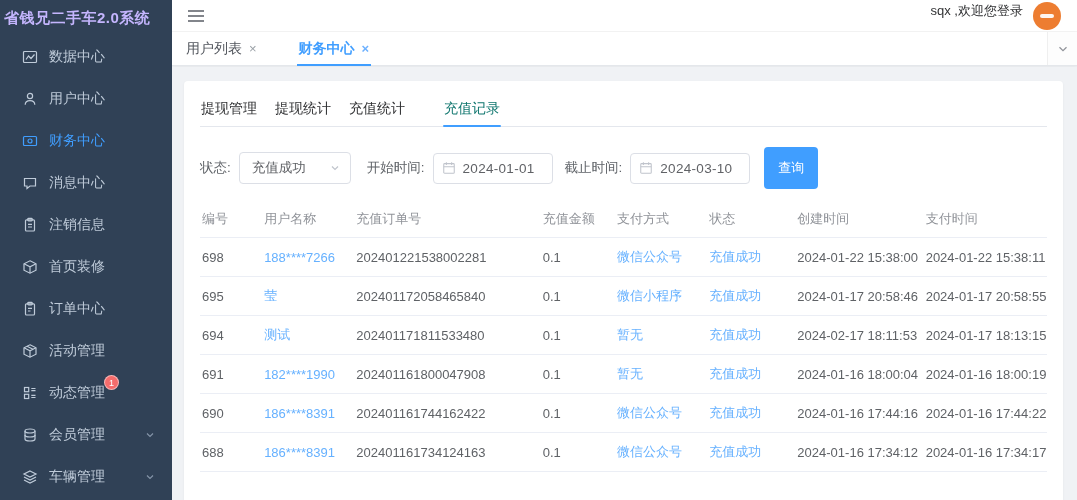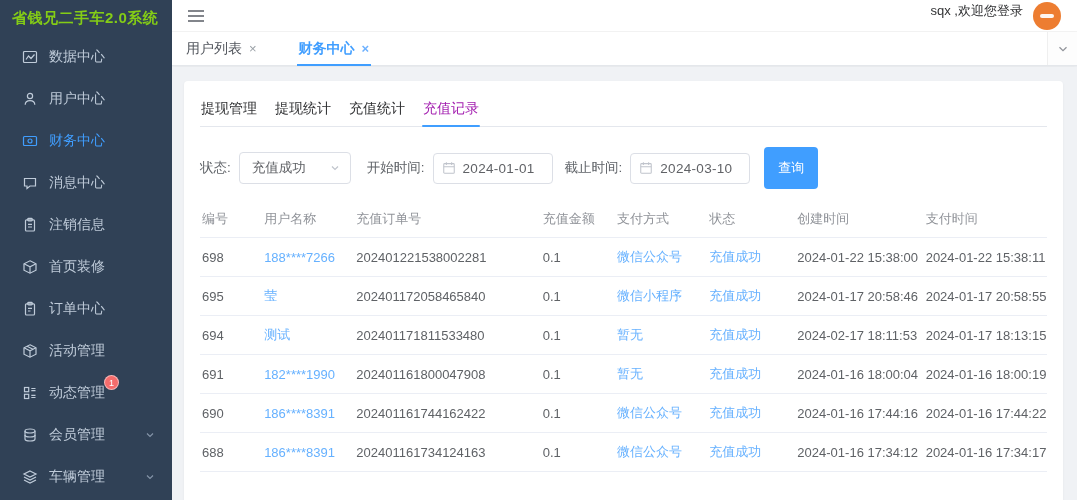--- a/index.html
+++ b/index.html
@@ -1,21 +1,21 @@
 <!DOCTYPE html>
 <html><head>
 <meta charset="utf-8">
 <style>
   * { margin:0; padding:0; box-sizing:border-box; }
   body { font-family:"Liberation Sans","DejaVu Sans",sans-serif; }
   #app { width:1077px; height:500px; position:relative; overflow:hidden; background:#f0f2f5; }
 
   
   .sidebar { position:absolute; left:0; top:0; width:172px; height:100%; background:#304156; z-index:3; }
-  .logo { height:36px; display:flex; align-items:center; padding-left:12px; color:#84cc16; font-weight:bold; font-size:15px; letter-spacing:.5px; }
+  .logo { height:36px; display:flex; align-items:center; padding-left:4px; color:#c4b5fd; font-weight:bold; font-size:15px; letter-spacing:.5px; }
   .menu { margin-top:0; }
   .menu-item { height:42px; display:flex; align-items:center; padding:0 16px 0 22px; color:#bfcbd9; font-size:14px; cursor:pointer; position:relative; }
   .menu-item .mi-icon { width:16px; height:16px; margin-right:11px; display:inline-flex; flex:none; }
   .menu-item.active { color:#409eff; }
   .mi-label { position:relative; white-space:nowrap; }
   .badge { position:absolute; right:-14px; top:-9px; background:#f56c6c; color:#fff; min-width:15px; height:15px; line-height:15px; border-radius:8px; font-size:9px; text-align:center; padding:0 4px; border:1px solid rgba(255,255,255,.5); }
   .mi-chevron { margin-left:auto; color:#8494a8; display:inline-flex; }
 
   
   .main { position:absolute; left:172px; top:0; right:0; bottom:0; }
@@ -34,21 +34,21 @@
   .wtab.active .x { color:#6db1ff; }
   .wtab.active::after { content:""; position:absolute; left:-2px; right:-2px; bottom:-1px; height:2px; background:#409eff; }
   .tabs-more { position:absolute; right:0; top:0; bottom:0; width:30px; background:#fdfdfd; border-left:1px solid #efefef; display:flex; align-items:center; justify-content:center; color:#909399; cursor:pointer; }
 
   
   .content { position:absolute; top:67px; left:0; right:0; bottom:0; background:#f0f2f5; padding:14px 14px 0 12px; }
   .card { background:#fff; border-radius:4px; padding:10px 16px 0; height:432px; box-shadow:0 1px 3px rgba(0,0,0,.05); }
 
   .card-tabs { display:flex; border-bottom:1px solid #e4e7ed; height:36px; }
   .ctab { font-size:14px; color:#303133; margin-right:16px; display:flex; align-items:center; position:relative; cursor:pointer; padding:0 1px; }
-  .ctab.active { color:#a21caf; }
+  .ctab.active { color:#0f766e;margin-left:21px; }
   .ctab.active::after { content:""; position:absolute; left:0; right:0; bottom:-1px; height:2px; background:#409eff; border-radius:1px; }
 
   .filters { margin-top:20px; display:flex; align-items:center; }
   .f-label { margin-right:8px; font-size:13.5px; color:#5f6368; }
   .select { width:112px; height:32px; border:1px solid #dcdfe6; border-radius:4px; display:flex; align-items:center; padding:0 9px 0 12px; color:#606266; margin-right:16px; background:#fff; cursor:pointer; }
   .select .sel-text { flex:1; font-size:13.5px; }
   .sel-caret { color:#c0c4cc; display:inline-flex; }
   .date-input { width:120px; height:31px; border:1px solid #dcdfe6; border-radius:4px; display:flex; align-items:center; padding:8px 8px; color:#606266; margin-right:12px; background:#fff; cursor:text; }
   .cal-icon { color:#c0c4cc; display:inline-flex; margin-right:7px; flex:none; }
   .date-text { font-size:13.5px; letter-spacing:.3px; }

